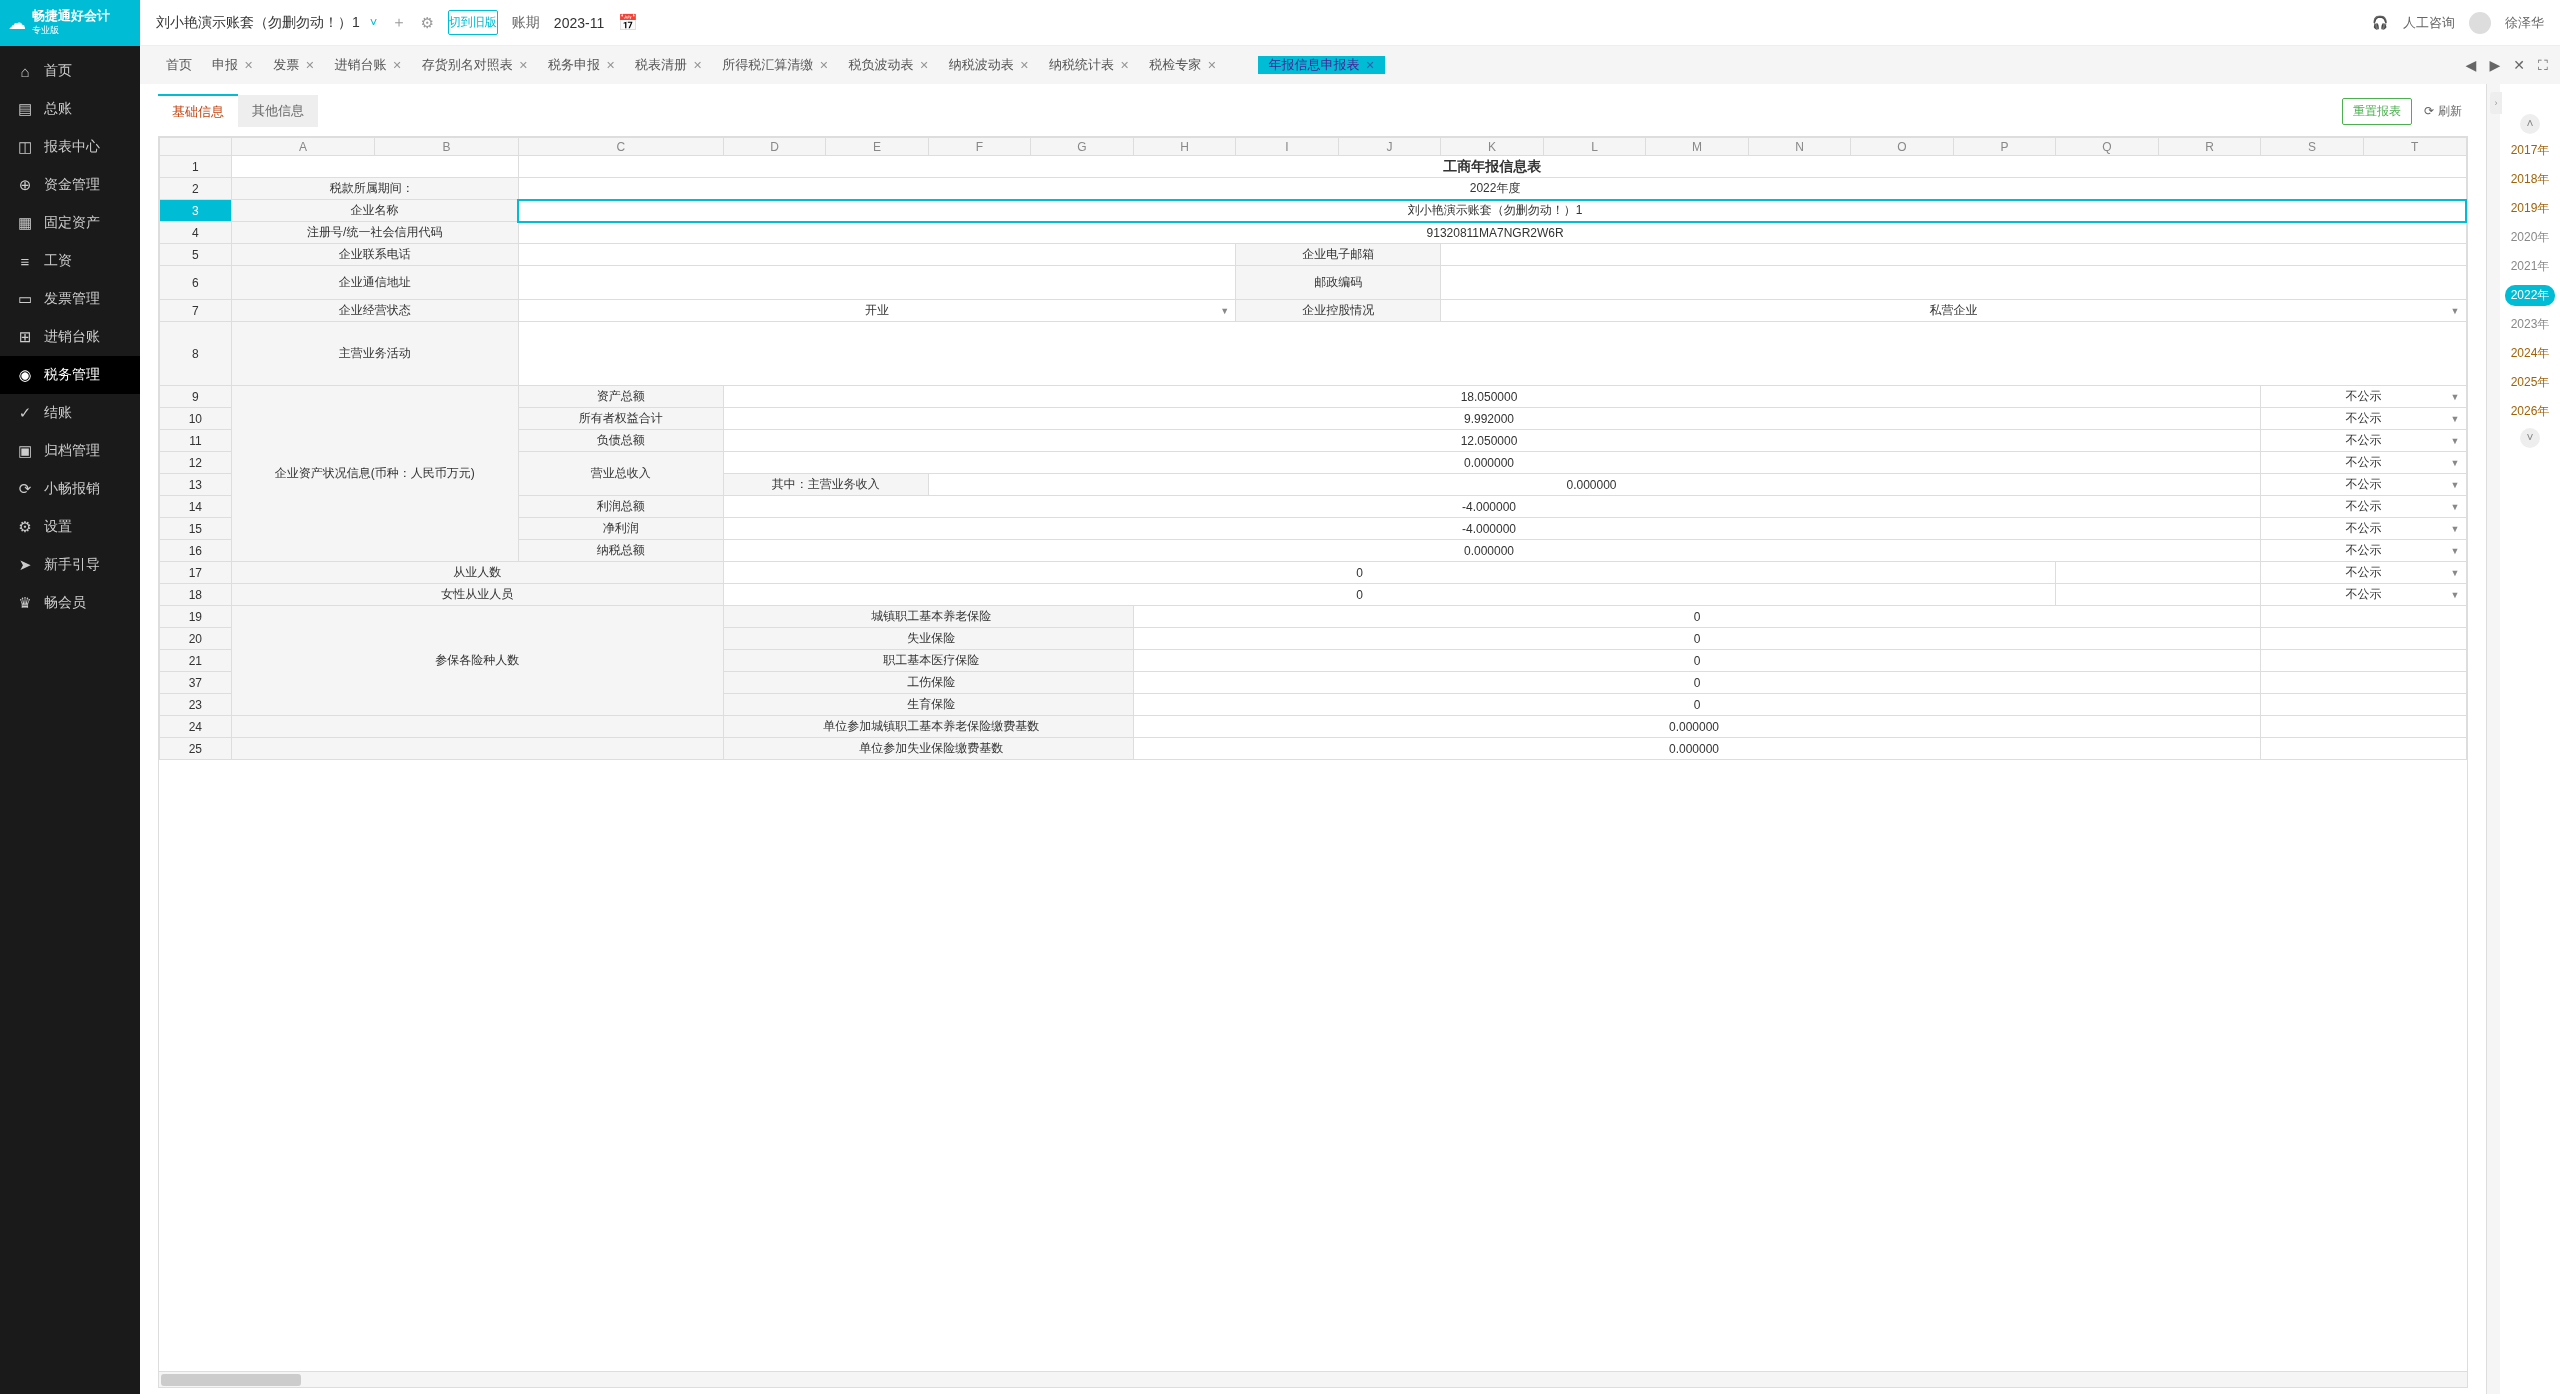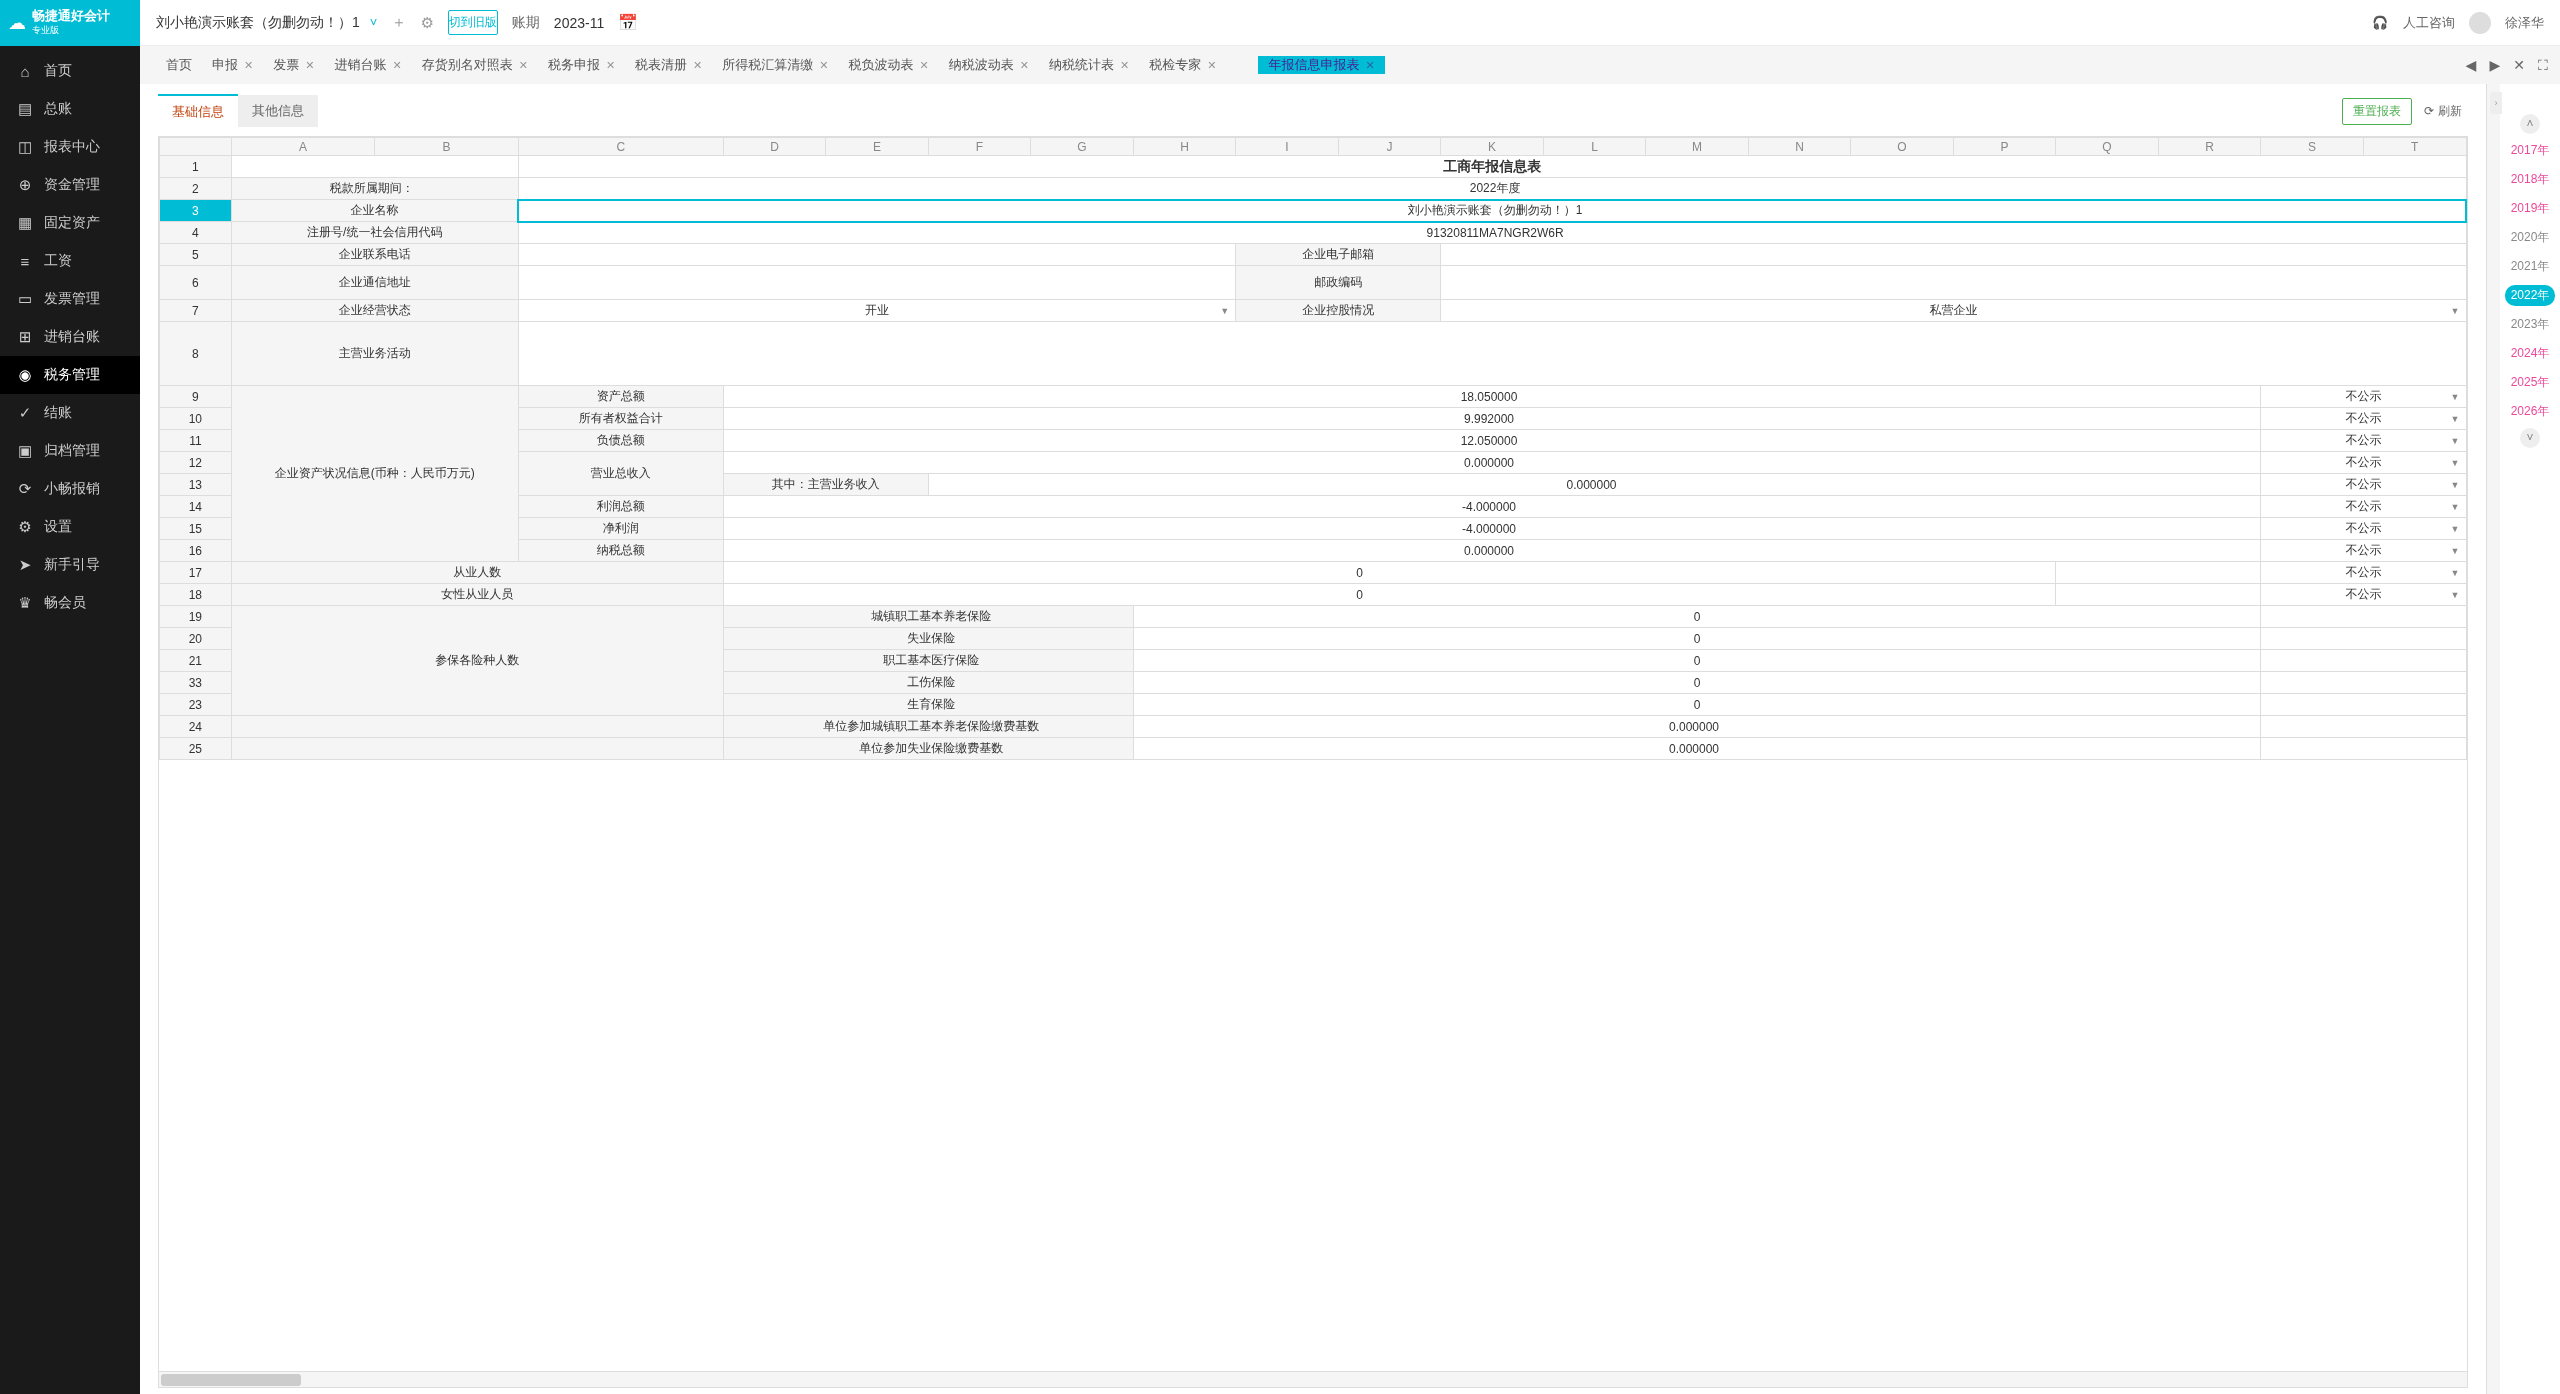--- a/index.html
+++ b/index.html
@@ -50,21 +50,21 @@
 .sel-cell{border:2px solid #00bcd4!important;text-align:left;padding-left:6px!important;}
 .val-r{text-align:right;padding-right:6px!important;margin-left:34px;}
 .val-l{text-align:left;padding-left:6px!important;}
 .dd-cell{position:relative;}
 .dd-cell::after{content:"▼";position:absolute;right:6px;top:50%;transform:translateY(-50%);font-size:9px;color:#888;}
 .hscroll{height:16px;border:1px solid #ddd;border-top:none;background:#f5f5f5;position:relative;}
 .hscroll-thumb{position:absolute;left:2px;top:2px;width:140px;height:12px;background:#ccc;border-radius:3px;}
 .year-rail{width:60px;background:#fff;padding-top:30px;display:flex;flex-direction:column;align-items:center;gap:6px;font-size:12px;color:#888;position:relative;}
 .year-rail .year{padding:2px 6px;cursor:pointer;border-radius:10px;}
 .year-rail .year.active{background:#00bcd4;color:#fff;}
-.year-rail .year.disabled{color:#ec4899;}
+.year-rail .year.disabled{color:#a16207;}
 .rail-collapse{position:absolute;left:-10px;top:8px;width:12px;height:22px;background:#eee;border-radius:3px 0 0 3px;display:flex;align-items:center;justify-content:center;font-size:9px;color:#999;cursor:pointer;}
 .rail-up,.rail-down{width:20px;height:20px;border-radius:50%;background:#eee;display:flex;align-items:center;justify-content:center;font-size:12px;color:#888;cursor:pointer;}
 .vscroll{width:14px;background:#f5f5f5;border-left:1px solid #ddd;}
 </style>
 </head>
 <body>
 
 <div class="app">
 
   <div class="sidebar">
@@ -404,21 +404,21 @@
                   <td colspan="11">0</td>
                   <td colspan="2"></td>
                 </tr>
                 <tr>
                   <td class="row-hdr">21</td>
                   <td class="lbl-cell val-l" colspan="4">职工基本医疗保险</td>
                   <td colspan="11">0</td>
                   <td colspan="2"></td>
                 </tr>
                 <tr>
-                  <td class="row-hdr">33</td>
+                  <td class="row-hdr">37</td>
                   <td class="lbl-cell val-l" colspan="4">工伤保险</td>
                   <td colspan="11">0</td>
                   <td colspan="2"></td>
                 </tr>
                 <tr>
                   <td class="row-hdr">23</td>
                   <td class="lbl-cell val-l" colspan="4">生育保险</td>
                   <td colspan="11">0</td>
                   <td colspan="2"></td>
                 </tr>

